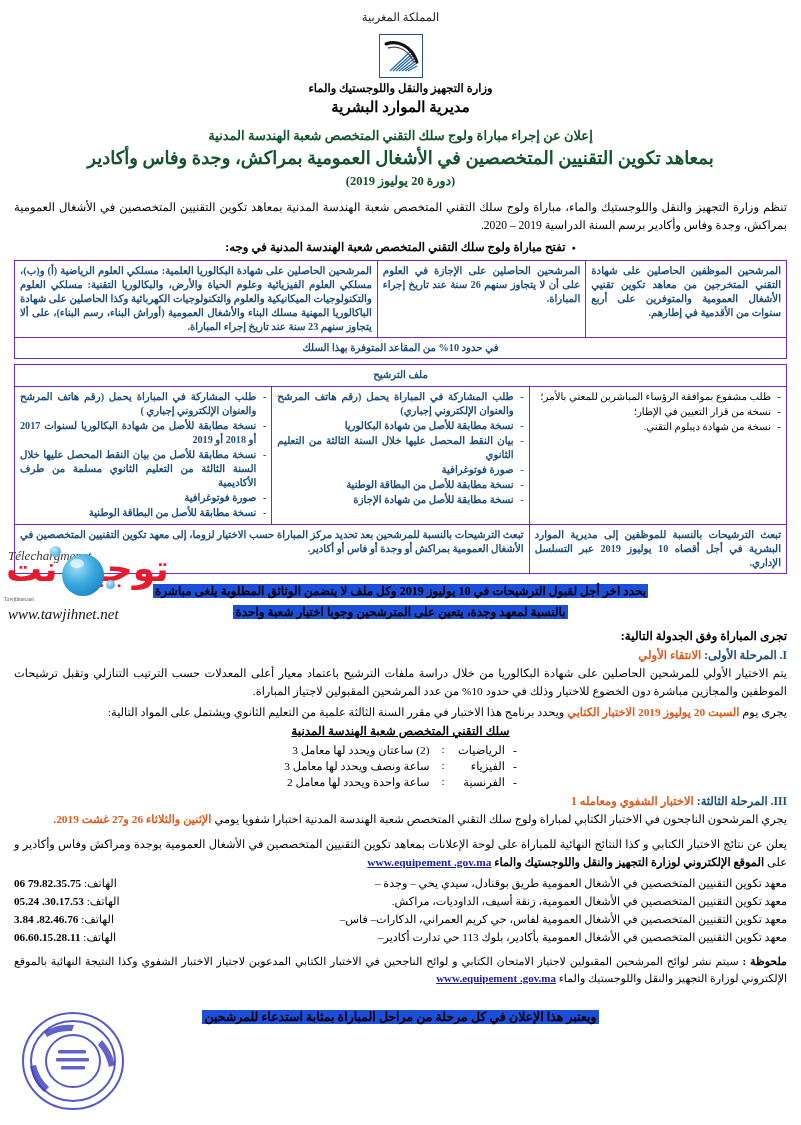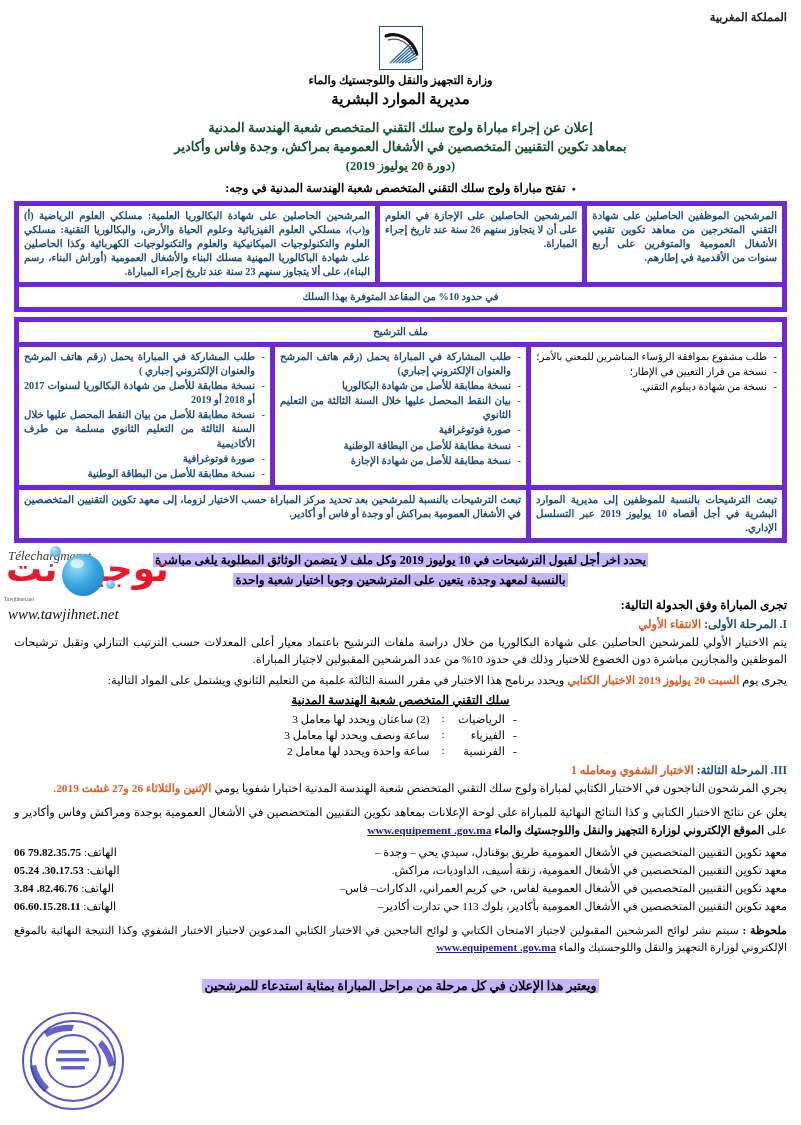--- a/index.html
+++ b/index.html
@@ -10,59 +10,59 @@
     font-family: "Liberation Serif", "DejaVu Serif", serif;
     color: #000000;
     direction: rtl;
     position: relative;
     overflow: hidden;
   }
   .page { position:relative; width:801px; height:1125px; padding: 6px 14px 0 14px; }
 
   
   .hdr { text-align:center; }
-  .kingdom { font-size:11.5px; font-weight:bold; color:#1a1a1a; letter-spacing:0; margin:4px 0 2px 0;text-align:right; }
+  .kingdom { font-size:11.5px; font-weight:normal; color:#1a1a1a; letter-spacing:0; margin:4px 0 10px 0; }
   .logo-box {
     width:44px; height:44px; margin:0 auto; border:1.6px solid #2a4f8f; background:#fff;
     position:relative; overflow:hidden;
   }
   .logo-box svg { display:block; }
   .ministry { font-size:11.5px; font-weight:bold; margin-top:3px; line-height:1.35; }
   .ministry .l2 { font-size:15px; }
 
   
   .title { color:#14532d; font-weight:bold; text-align:center; line-height:1.5; margin-top:9px; }
   .title .t1 { font-size:13px; }
-  .title .t2 { font-size:13px; }
+  .title .t2 { font-size:18px; }
   .title .t3 { font-size:12.5px; }
 
   
   .para { font-size:11.6px; line-height:1.55; text-align:justify; margin-top:8px; }
   .bullet-line { font-size:11.8px; font-weight:bold; margin-top:5px; text-align:center; }
   .bullet-line::before { content:"\25CF"; font-size:7px; vertical-align:middle; margin-left:6px; }
 
   
   table.doc { width:100%; border-collapse:collapse; margin-top:5px; table-layout:fixed; }
   table.doc td {
-    border:5px solid #6d28d9; padding:3px 5px; vertical-align:top;
+    border:1px solid #6d28d9; padding:3px 5px; vertical-align:top;
     font-size:10.2px; line-height:1.38;
   }
   td.blue { color:#1f4e79; font-weight:bold; }
   td.black { color:#000; }
   td.ctr { text-align:center; }
   td.just { text-align:justify; }
   .hdr-cell { text-align:center; font-weight:bold; font-size:11px; color:#1f4e79; }
   ul.dash { margin:0; padding:0; list-style:none; }
   ul.dash li { position:relative; padding-right:10px; margin-bottom:1px; text-align:justify; }
   ul.dash li::before { content:"-"; position:absolute; right:0; top:0; }
 
   
   .hl-wrap { margin-top:7px; text-align:center; }
   .hl {
-    background:#c4b5fd; color:#000; font-weight:bold; font-size:12px;
+    background:#1d4ed8; color:#000; font-weight:bold; font-size:12px;
     line-height:1.7; padding:0 2px; display:inline;
   }
   .hl-line { display:block; text-align:center; }
 
   .lead { font-size:12px; font-weight:bold; margin-top:7px; text-align:right; }
 
   .phase { margin-top:4px; font-size:11.6px; }
   .phase .num { font-weight:bold; color:#1f4e79; }
   .phase .ph-label { font-weight:bold; color:#1f4e79; }
   .phase .ph-val { font-weight:bold; color:#e05a1e; }
@@ -134,20 +134,21 @@
       <div class="l2">مديرية الموارد البشرية</div>
     </div>
   </div>
 
   <div class="title">
     <div class="t1">إعلان عن إجراء مباراة ولوج سلك التقني المتخصص شعبة الهندسة المدنية</div>
     <div class="t2">بمعاهد تكوين التقنيين المتخصصين في الأشغال العمومية بمراكش، وجدة وفاس وأكادير</div>
     <div class="t3">(دورة 20 يوليوز 2019)</div>
   </div>
 
+  <div class="para">تنظم وزارة التجهيز والنقل واللوجستيك والماء، مباراة ولوج سلك التقني المتخصص شعبة الهندسة المدنية بمعاهد تكوين التقنيين المتخصصين في الأشغال العمومية بمراكش، وجدة وفاس وأكادير برسم السنة الدراسية 2019 – 2020.</div>
   <div class="bullet-line">تفتح مباراة ولوج سلك التقني المتخصص شعبة الهندسة المدنية في وجه:</div>
 
   <table class="doc">
     <tbody>
         <tr>
       <td class="blue just" style="width:26%">المرشحين الموظفين الحاصلين على شهادة التقني المتخرجين من معاهد تكوين تقنيي الأشغال العمومية والمتوفرين على أربع سنوات من الأقدمية في إطارهم.</td>
       <td class="blue just" style="width:27%">المرشحين الحاصلين على الإجازة في العلوم على أن لا يتجاوز سنهم 26 سنة عند تاريخ إجراء المباراة.</td>
       <td class="blue just" style="width:47%">المرشحين الحاصلين على شهادة البكالوريا العلمية: مسلكي العلوم الرياضية (أ) و(ب)، مسلكي العلوم الفيزيائية وعلوم الحياة والأرض، والبكالوريا التقنية: مسلكي العلوم والتكنولوجيات الميكانيكية والعلوم والتكنولوجيات الكهربائية وكذا الحاصلين على شهادة الباكالوريا المهنية مسلك البناء والأشغال العمومية (أوراش البناء، رسم البناء)، على ألا يتجاوز سنهم 23 سنة عند تاريخ إجراء المباراة.</td>
     </tr>
     <tr>

